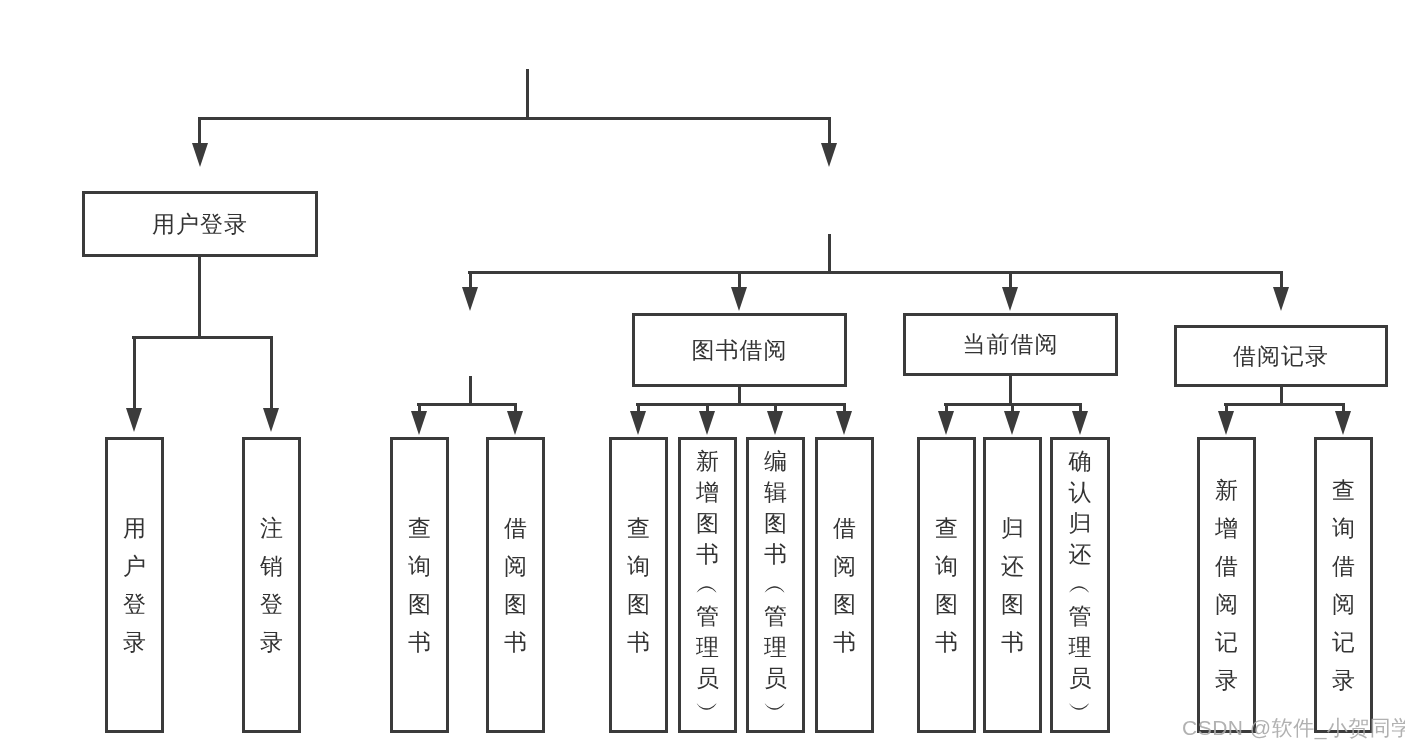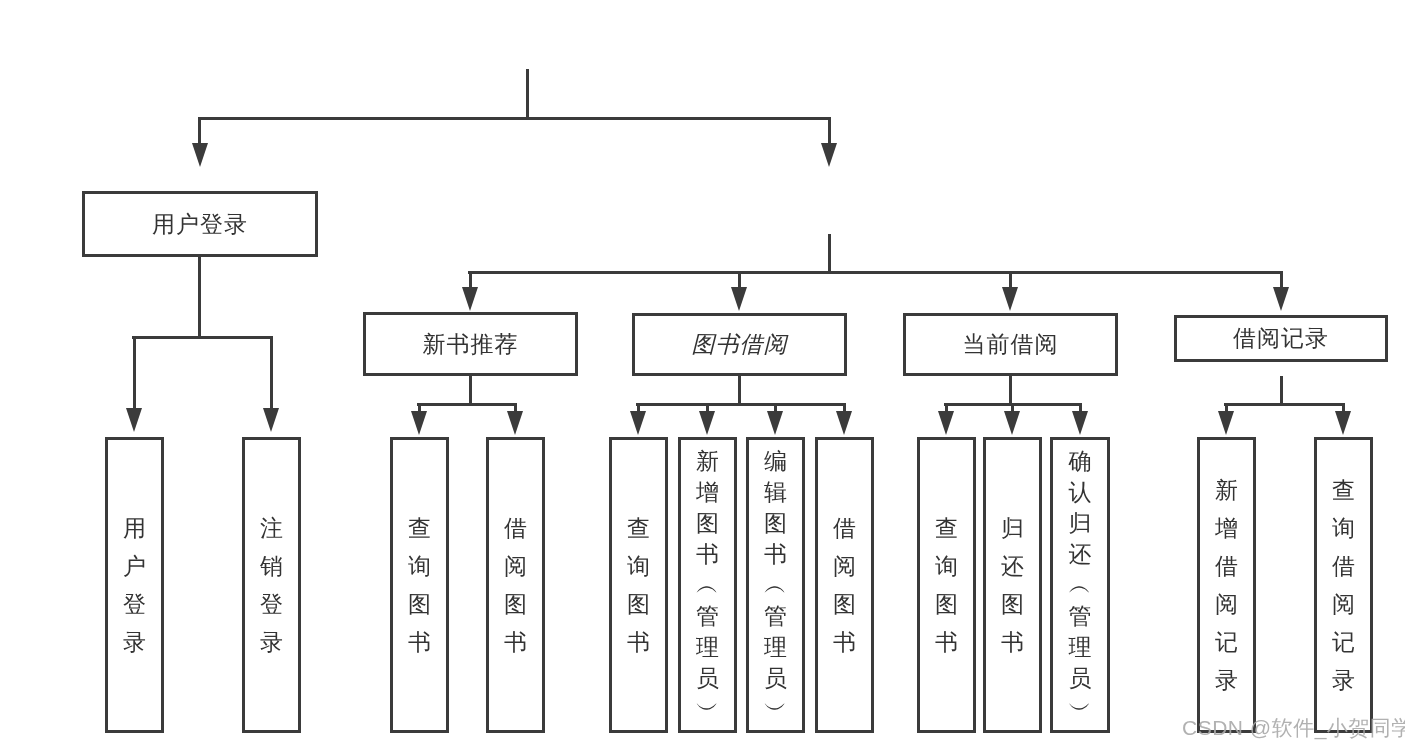--- a/index.html
+++ b/index.html
@@ -110,24 +110,23 @@
   <div class="lh" style="left:468px; top:271px; width:815px;"></div>
   <div class="lv" style="left:469px; top:271px; height:18px;"></div>
   <div class="arrow" style="left:462px; top:287px;"></div>
   <div class="lv" style="left:738px; top:271px; height:18px;"></div>
   <div class="arrow" style="left:731px; top:287px;"></div>
   <div class="lv" style="left:1009px; top:271px; height:18px;"></div>
   <div class="arrow" style="left:1002px; top:287px;"></div>
   <div class="lv" style="left:1280px; top:271px; height:18px;"></div>
   <div class="arrow" style="left:1273px; top:287px;"></div>
 
-  <div class="box" style="left:363px; top:312px; width:215px; height:64px;">新书推荐</div>
-  <div class="box" style="left:632px; top:313px; width:215px; height:63px;font-style:italic;">图书借阅</div>
+  <div class="box" style="left:632px; top:313px; width:215px; height:74px;">图书借阅</div>
   <div class="box" style="left:903px; top:313px; width:215px; height:63px;">当前借阅</div>
-  <div class="box" style="left:1174px; top:315px; width:214px; height:47px;">借阅记录</div>
+  <div class="box" style="left:1174px; top:325px; width:214px; height:62px;">借阅记录</div>
 
   <div class="lv" style="left:469px; top:376px; height:29px;"></div>
   <div class="lh" style="left:417px; top:403px; width:100px;"></div>
   <div class="lv" style="left:418px; top:403px; height:11px;"></div>
   <div class="arrow" style="left:411px; top:411px;"></div>
   <div class="lv" style="left:514px; top:403px; height:11px;"></div>
   <div class="arrow" style="left:507px; top:411px;"></div>
 
   <div class="lv" style="left:738px; top:376px; height:29px;"></div>
   <div class="lh" style="left:636px; top:403px; width:210px;"></div>

